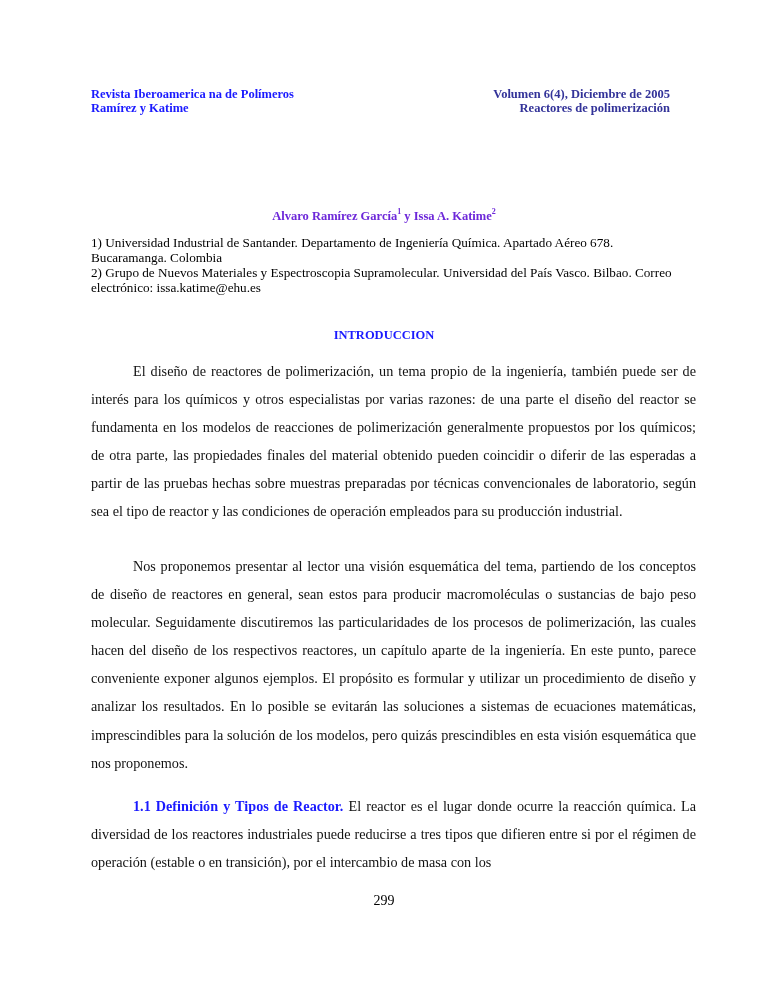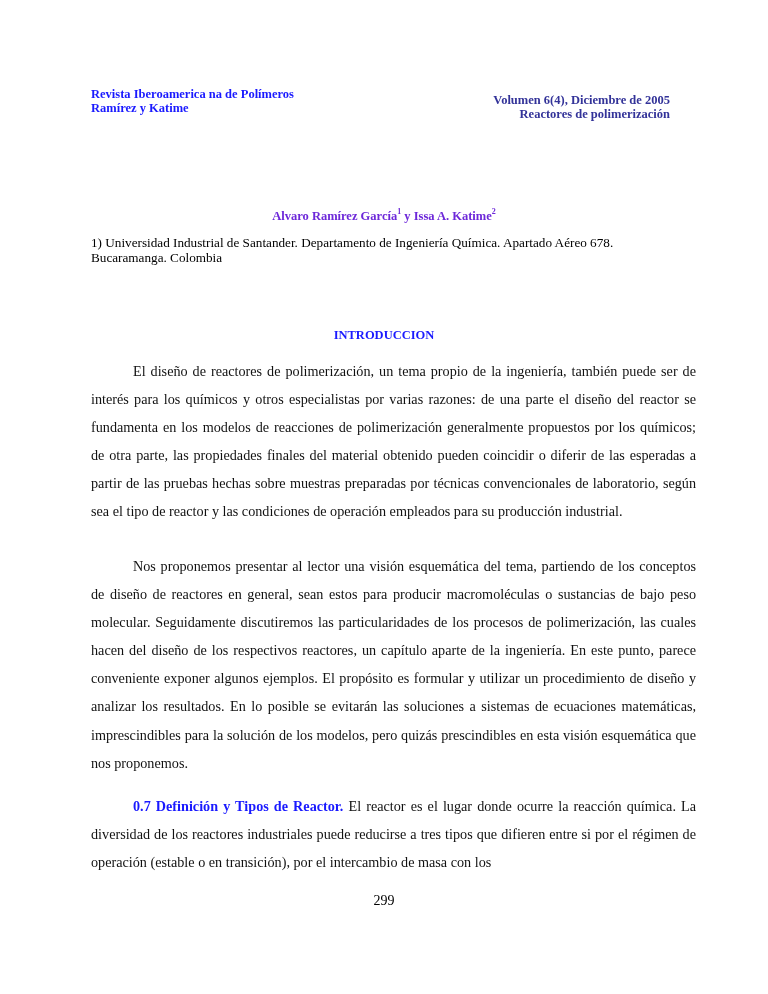--- a/index.html
+++ b/index.html
@@ -31,21 +31,20 @@
     }
     .header-right {
       position: absolute;
       right: 98px;
       top: 87px;
       font-weight: bold;
       font-size: 12.5px;
       line-height: 14px;
       color: #333399;
       text-align: right;
-      margin-top: 6px;
     }
     .title {
       position: absolute;
       left: 0; right: 0;
       top: 172px;
       text-align: center;
       font-weight: bold;
       font-size: 15.8px;
       color: #ff0000;
       letter-spacing: 0.1px;
@@ -132,26 +131,27 @@
     <span class="line">Reactores de polimerización</span>
   </div>
 
 
   <div class="authors">
     <span>Alvaro Ramírez García</span><sup>1</sup><span> y </span><span>Issa A. Katime</span><sup>2</sup>
   </div>
 
   <div class="affiliations">
     <div>1) Universidad Industrial de Santander. Departamento de Ingeniería Química. Apartado Aéreo 678. Bucaramanga. Colombia</div>
+    <div>2) Grupo de Nuevos Materiales y Espectroscopia Supramolecular. Universidad del País Vasco. Bilbao. Correo electrónico: issa.katime@ehu.es</div>
   </div>
 
   <div class="section-intro">INTRODUCCION</div>
 
   <p class="para para1" style="margin:0;">El diseño de reactores de polimerización, un tema propio de la ingeniería, también puede ser de interés para los químicos y otros especialistas por varias razones: de una parte el diseño del reactor se fundamenta en los modelos de reacciones de polimerización generalmente propuestos por los químicos; de otra parte, las propiedades finales del material obtenido pueden coincidir o diferir de las esperadas a partir de las pruebas hechas sobre muestras preparadas por técnicas convencionales de laboratorio, según sea el tipo de reactor y las condiciones de operación empleados para su producción industrial.</p>
 
   <p class="para para2" style="margin:0;">Nos proponemos presentar al lector una visión esquemática del tema, partiendo de los conceptos de diseño de reactores en general, sean estos para producir macromoléculas o sustancias de bajo peso molecular. Seguidamente discutiremos las particularidades de los procesos de polimerización, las cuales hacen del diseño de los respectivos reactores, un capítulo aparte de la ingeniería. En este punto, parece conveniente exponer algunos ejemplos. El propósito es formular y utilizar un procedimiento de diseño y analizar los resultados. En lo posible se evitarán las soluciones a sistemas de ecuaciones matemáticas, imprescindibles para la solución de los modelos, pero quizás prescindibles en esta visión esquemática que nos proponemos.</p>
 
 
-  <p class="para para3" style="margin:0;"><span class="inline-head">0.7 Definición y Tipos de Reactor.</span><span> El reactor es el lugar donde ocurre la reacción química. La diversidad de los reactores industriales puede reducirse a tres tipos que difieren entre si por el régimen de operación (estable o en transición), por el intercambio de masa con los</span></p>
+  <p class="para para3" style="margin:0;"><span class="inline-head">1.1 Definición y Tipos de Reactor.</span><span> El reactor es el lugar donde ocurre la reacción química. La diversidad de los reactores industriales puede reducirse a tres tipos que difieren entre si por el régimen de operación (estable o en transición), por el intercambio de masa con los</span></p>
 
   <div class="page-number">299</div>
 
 </div>
 
 </body></html>

